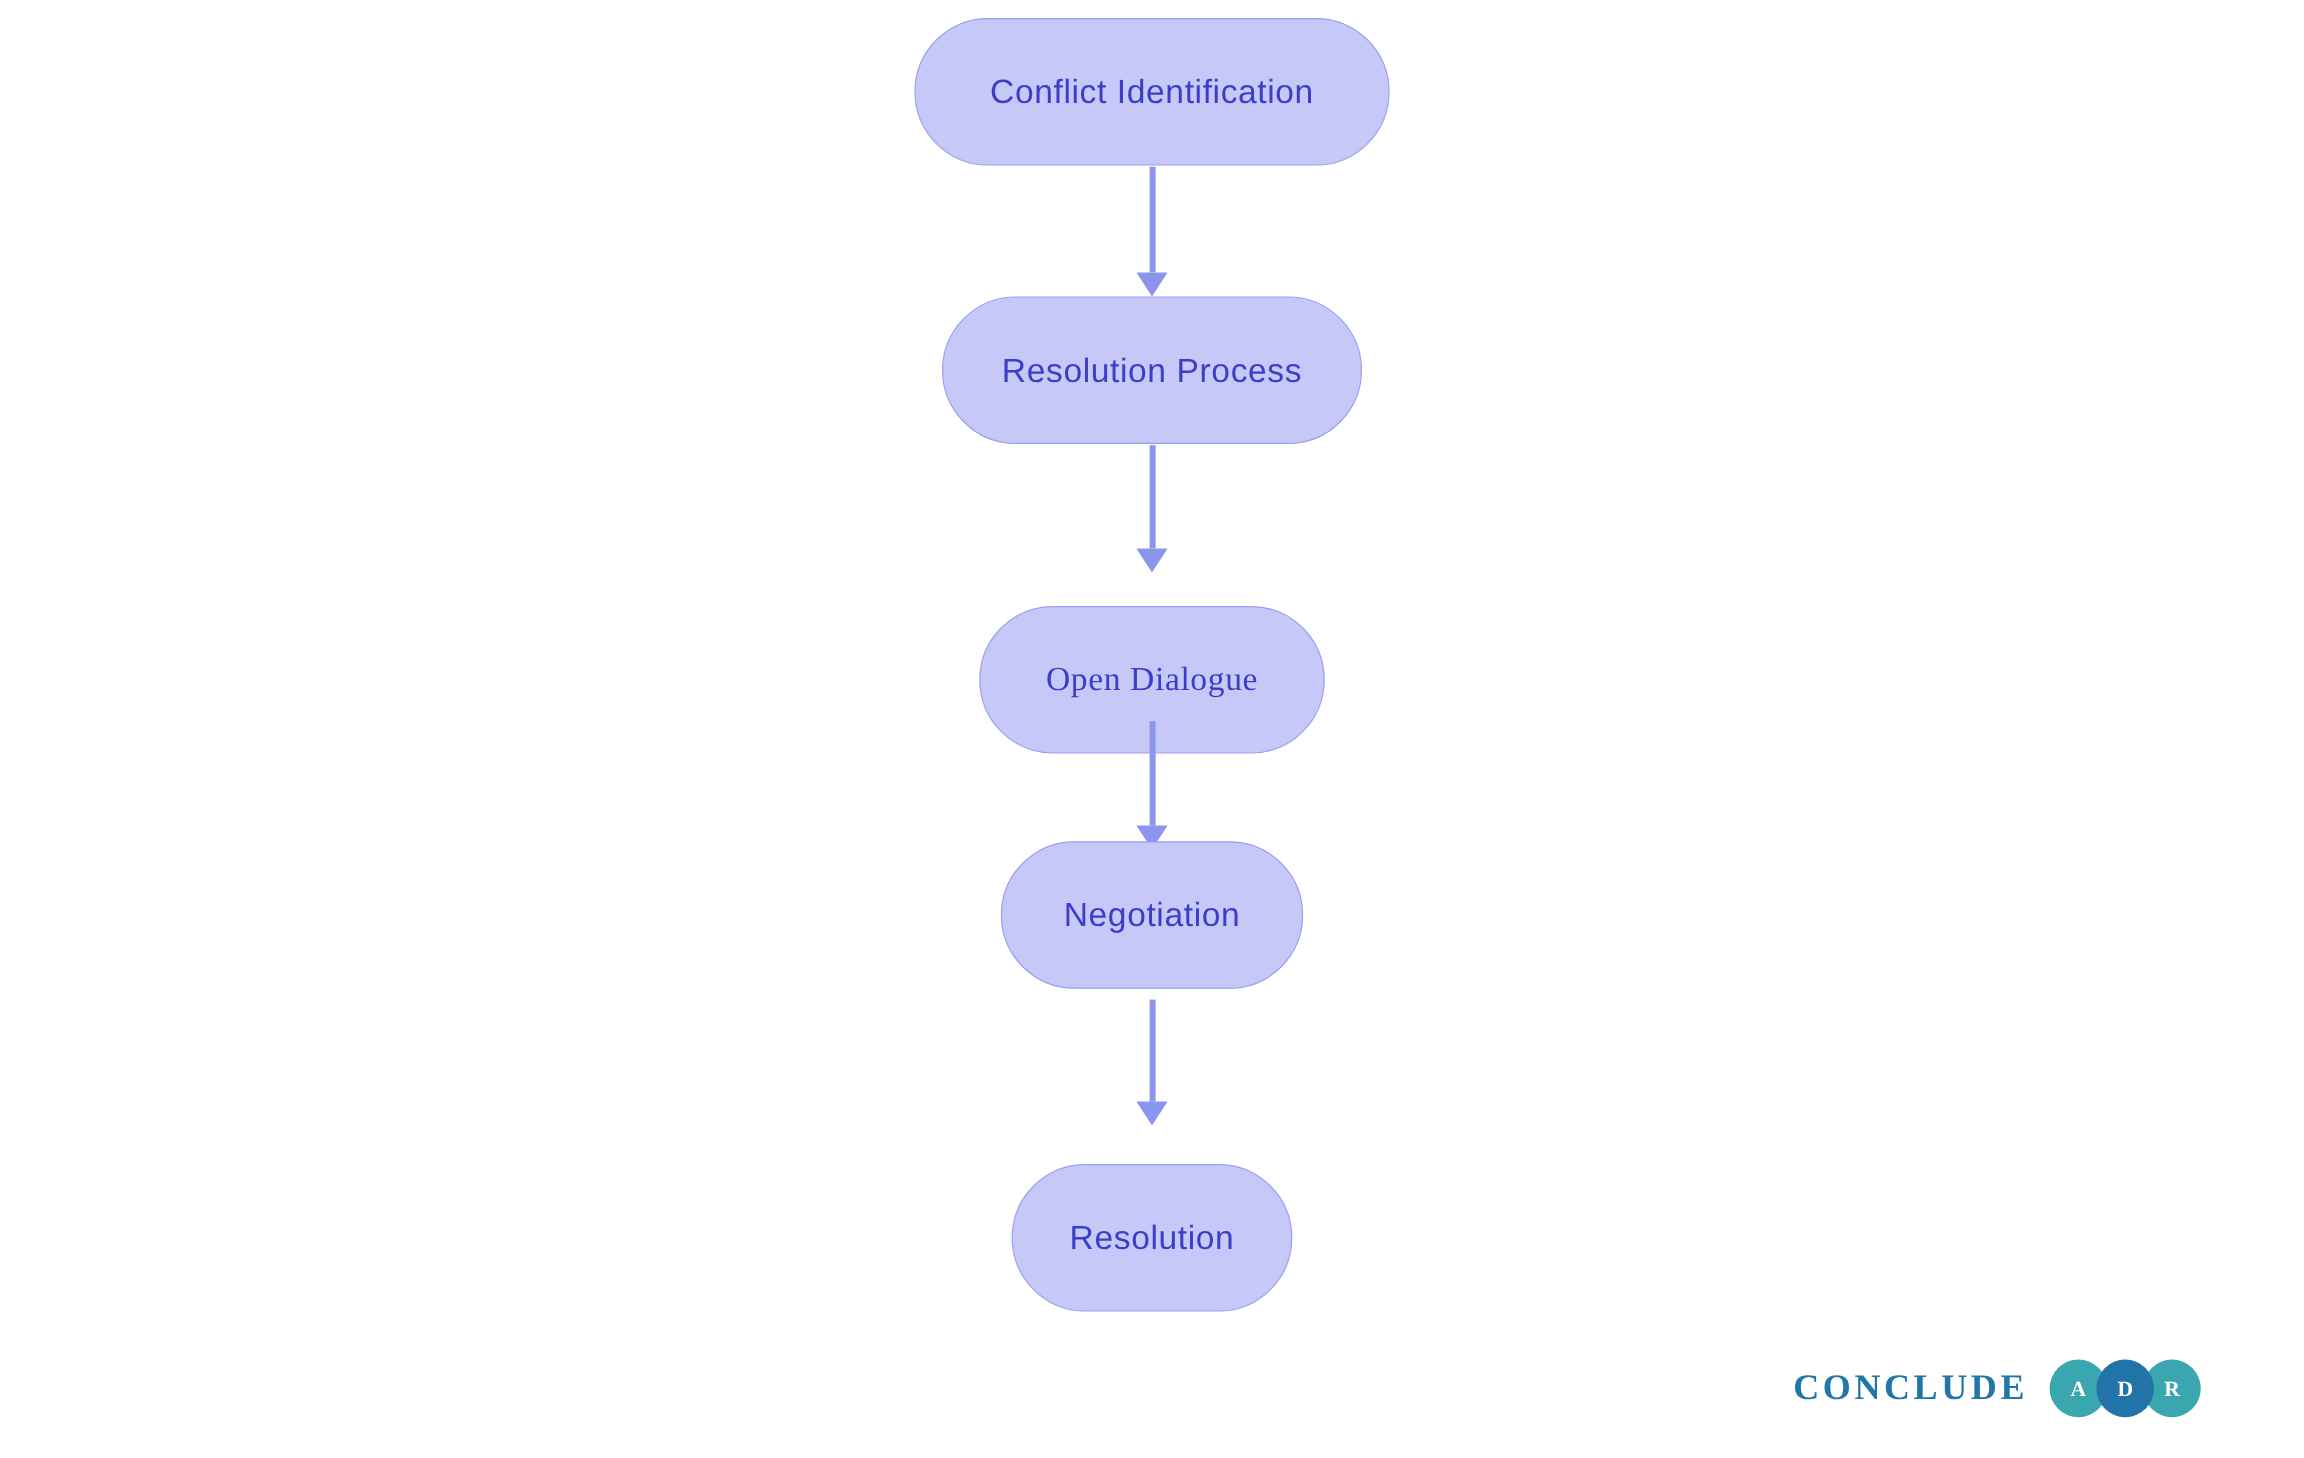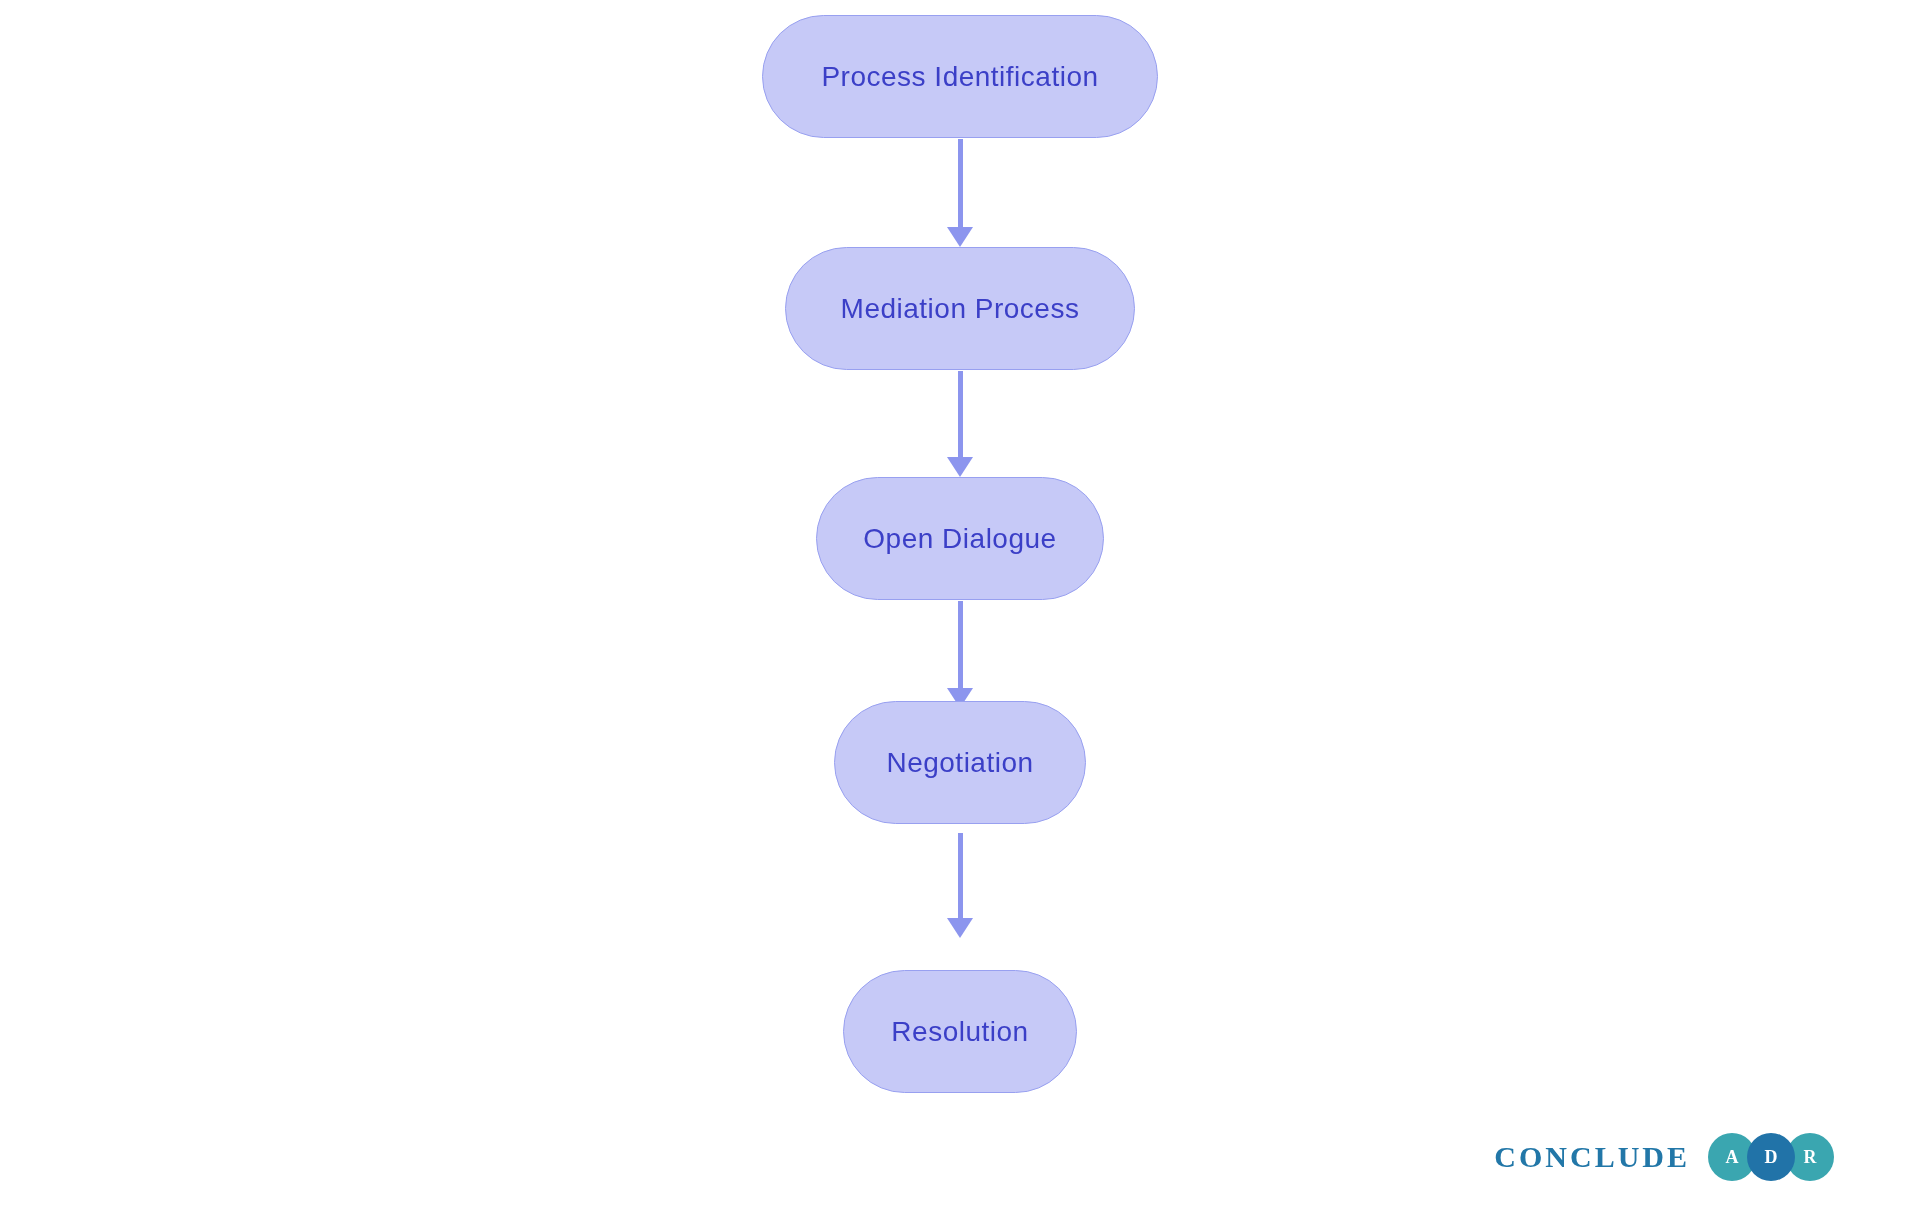--- a/index.html
+++ b/index.html
@@ -39,21 +39,21 @@
     justify-content:center;
   }
   .flow-node .label{
     color:var(--node-text);
     font-size:28px;
     letter-spacing:0.5px;
     white-space:nowrap;
   }
   .node-1{top:15px;width:396px;}
   .node-2{top:247px;width:350px;}
-  .node-3{top:477px;width:288px;}
+  .node-3{top:505px;width:288px;font-family:Liberation Serif, serif;}
   .node-4{top:701px;width:252px;}
   .node-5{top:938px;width:234px;margin-top:32px;}
 
   .flow-arrow{
     position:absolute;
     left:50%;
     transform:translateX(-50%);
     display:flex;
     flex-direction:column;
     align-items:center;
@@ -111,30 +111,30 @@
     background:var(--logo-circle-dark);
     z-index:2;
   }
 </style>
 </head>
 <body>
 
 <div class="canvas">
 
   <div class="flow-node node-1">
-    <span class="label">Process Identification</span>
+    <span class="label">Conflict Identification</span>
   </div>
 
   <div class="flow-arrow arrow-1">
     <div class="arrow-line"></div>
     <div class="arrow-head"></div>
   </div>
 
   <div class="flow-node node-2">
-    <span class="label">Mediation Process</span>
+    <span class="label">Resolution Process</span>
   </div>
 
   <div class="flow-arrow arrow-2">
     <div class="arrow-line"></div>
     <div class="arrow-head"></div>
   </div>
 
   <div class="flow-node node-3">
     <span class="label">Open Dialogue</span>
   </div>

